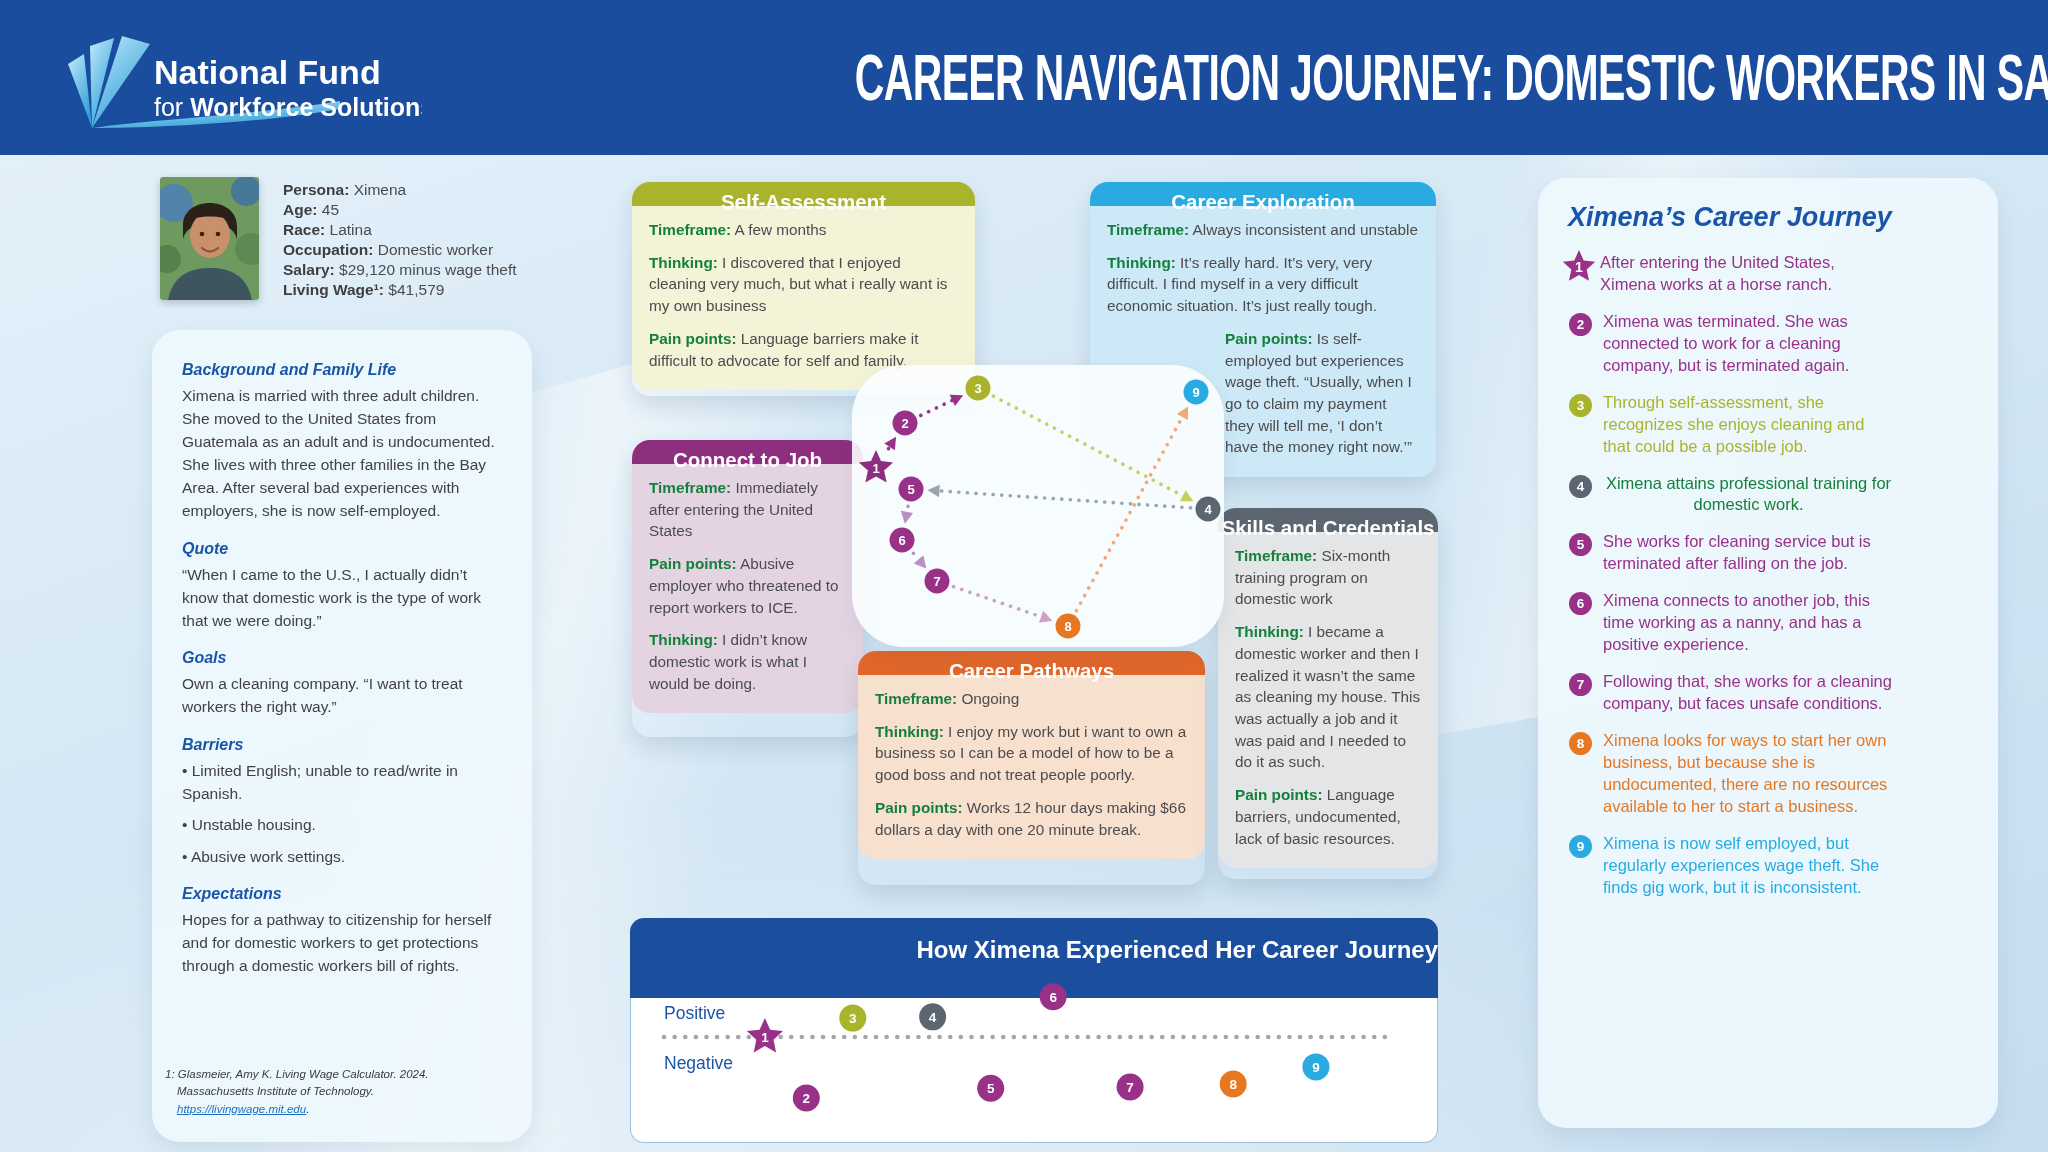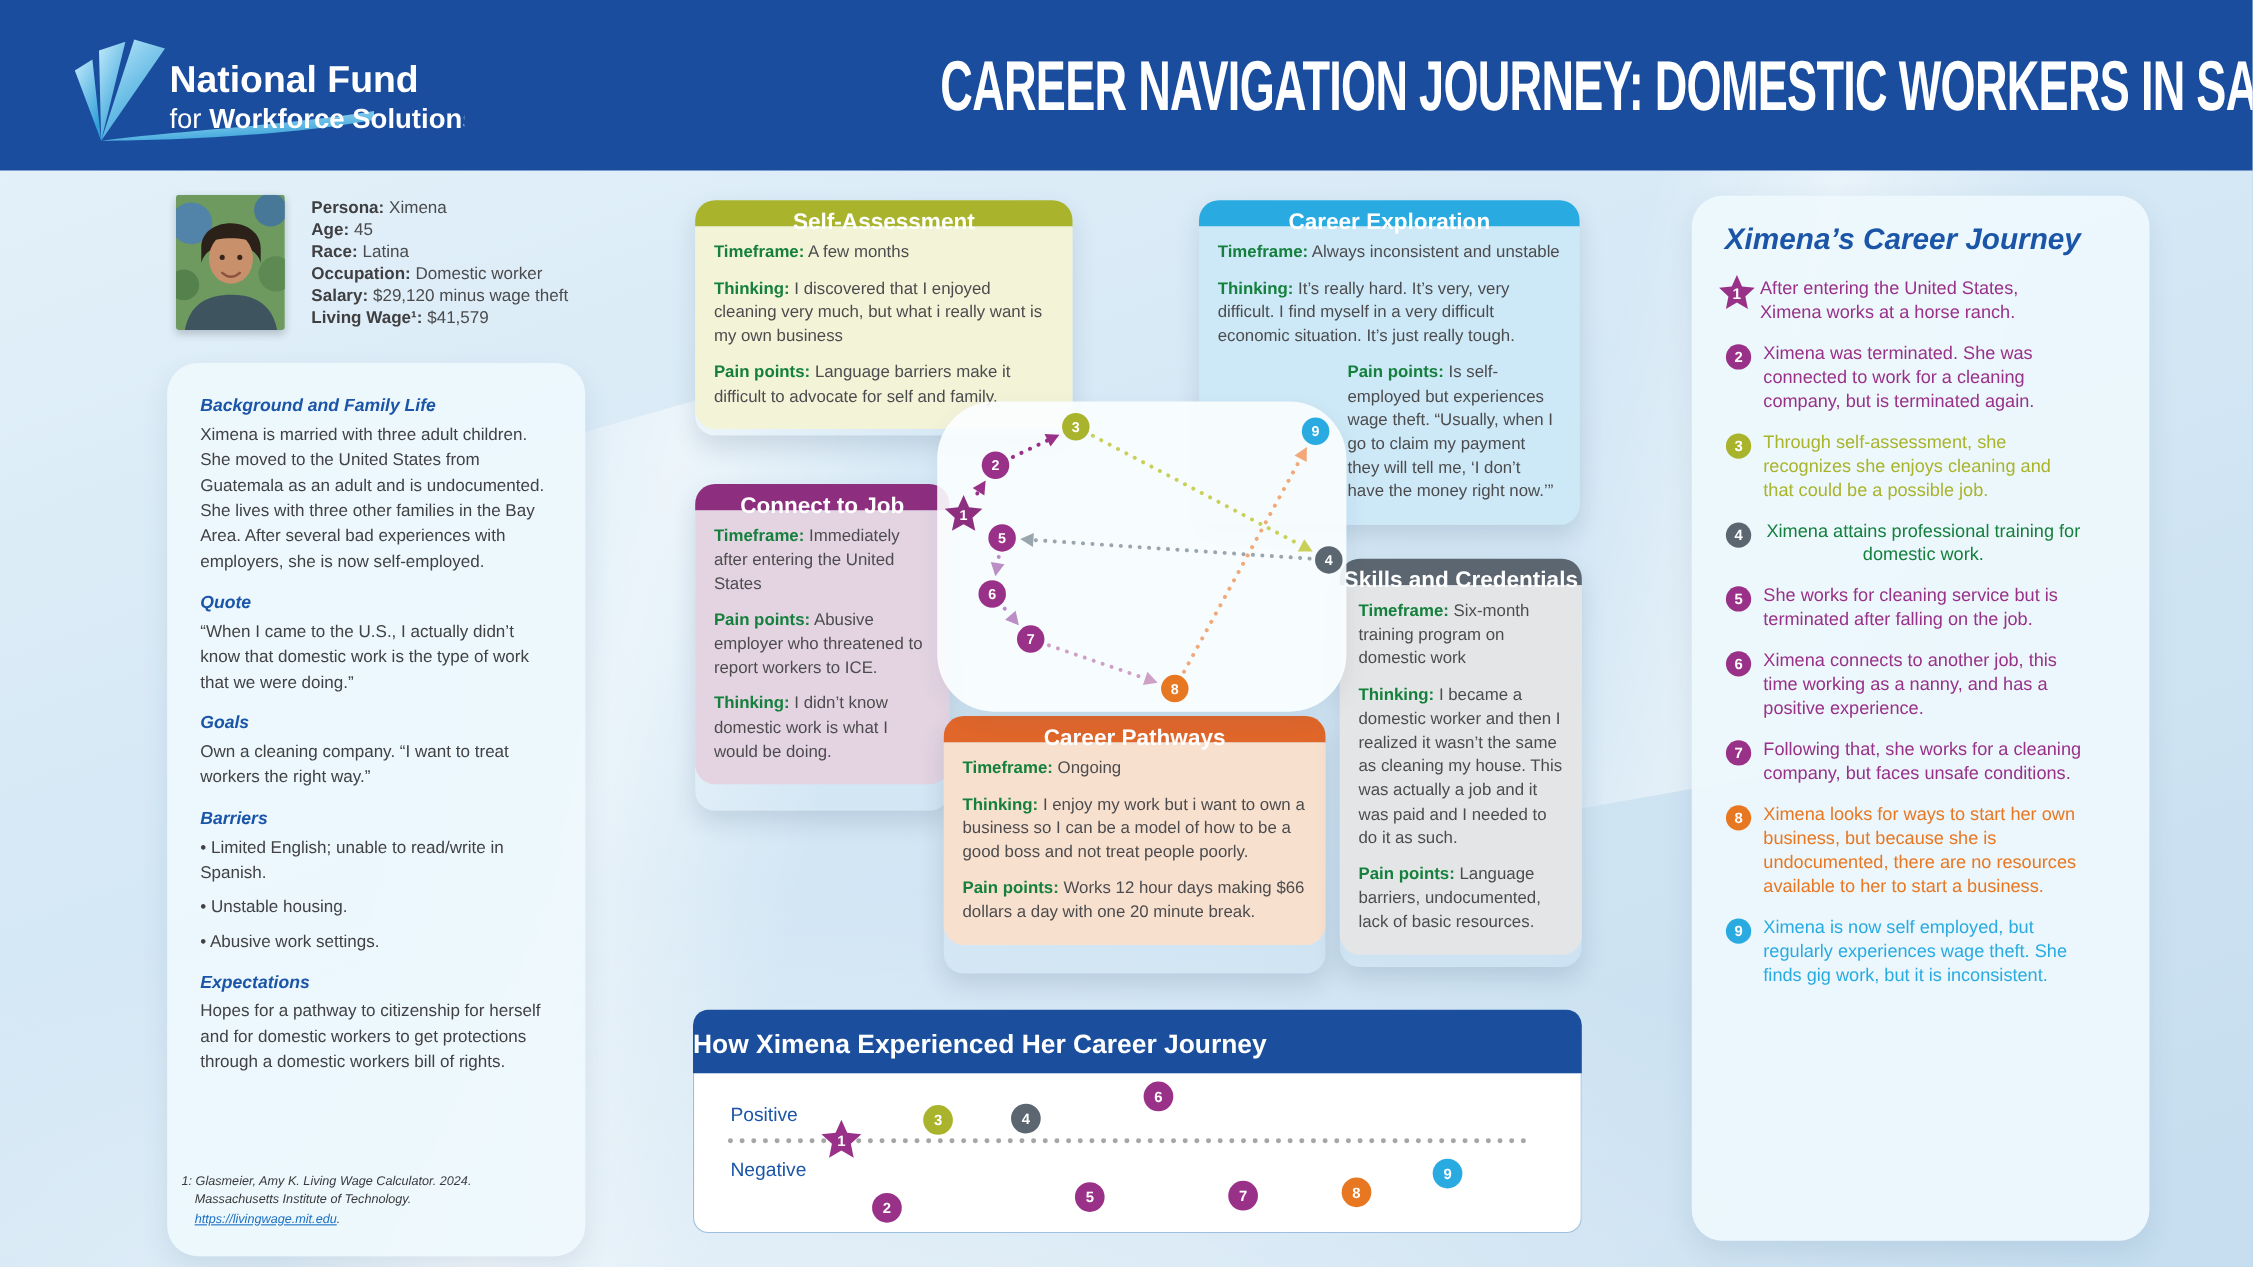--- a/index.html
+++ b/index.html
@@ -18,21 +18,21 @@
   
   .topbar{position:absolute;left:0;top:0;width:2048px;height:155px;background:#1A4D9D;}
   #logo{position:absolute;left:62px;top:24px;}
   .title{position:absolute;left:440px;top:40px;width:1580px;height:80px;line-height:76px;
     text-align:center;color:#fff;font-weight:bold;font-size:64px;white-space:nowrap;}
   .title-inner{display:inline-block;transform:scaleX(0.64);transform-origin:center;letter-spacing:-1px;}
   
   .panel{position:absolute;background:rgba(238,248,253,0.92);border-radius:28px;
     box-shadow:0 10px 24px rgba(40,80,120,0.10);}
   .left-panel{left:152px;top:330px;width:380px;height:812px;padding:0;}
-  .right-panel{left:1538px;top:178px;width:416px;height:950px;}
+  .right-panel{left:1538px;top:178px;width:460px;height:950px;}
   
   .photo{position:absolute;left:160px;top:177px;width:99px;height:123px;border-radius:3px;overflow:hidden;
     box-shadow:0 3px 8px rgba(0,0,0,0.2);}
   #persona-info{position:absolute;left:283px;top:180px;width:260px;font-size:15.5px;color:#4B4B4D;}
   .p-row{line-height:20px;}
   .p-row b{color:#3F3F41;}
   
   #profile-sections{position:absolute;left:182px;top:344px;width:322px;}
   .sec-h{font-size:16px;font-weight:bold;font-style:italic;color:#1B55A8;margin:17px 0 6px 0;}
   .sec-b{font-size:15.5px;line-height:1.48;color:#424244;}
@@ -55,21 +55,21 @@
   .rp-title{position:absolute;left:30px;top:24px;font-size:27px;font-weight:bold;font-style:italic;color:#1B55A8;}
   #journey-items{position:absolute;left:26px;top:74px;width:330px;}
   .j-item{display:flex;align-items:flex-start;margin-bottom:15px;}
   .j-mark{flex:0 0 34px;}
   .j-mark.dot{flex:0 0 23px;width:23px;height:23px;border-radius:50%;color:#fff;font-size:13.5px;
     font-weight:bold;text-align:center;line-height:23px;margin:2px 11px 0 5px;}
   .j-mark.star{margin:-3px 3px 0 -3px;}
   .j-text{font-size:16.5px;line-height:1.33;}
   
   .chart-box{position:absolute;left:630px;top:918px;width:808px;height:210px;z-index:10;}
-  .chart-h{height:58px;line-height:64px;background:#1B4F9E;border-radius:14px 14px 0 0;text-align:left;
+  .chart-h{height:80px;line-height:64px;background:#1B4F9E;border-radius:14px 14px 0 0;text-align:right;
     color:#fff;font-size:24px;font-weight:bold;}
   .chart-b{height:144px;background:#fff;border:1px solid #9DBFE0;border-top:none;
     border-radius:0 0 14px 14px;}
   .axis-label{position:absolute;font-size:17.5px;color:#1B55A8;z-index:31;}
   #overlay{position:absolute;left:0;top:0;z-index:30;pointer-events:none;}
 </style>
 </head>
 <body>
 
 <div id="stage">

